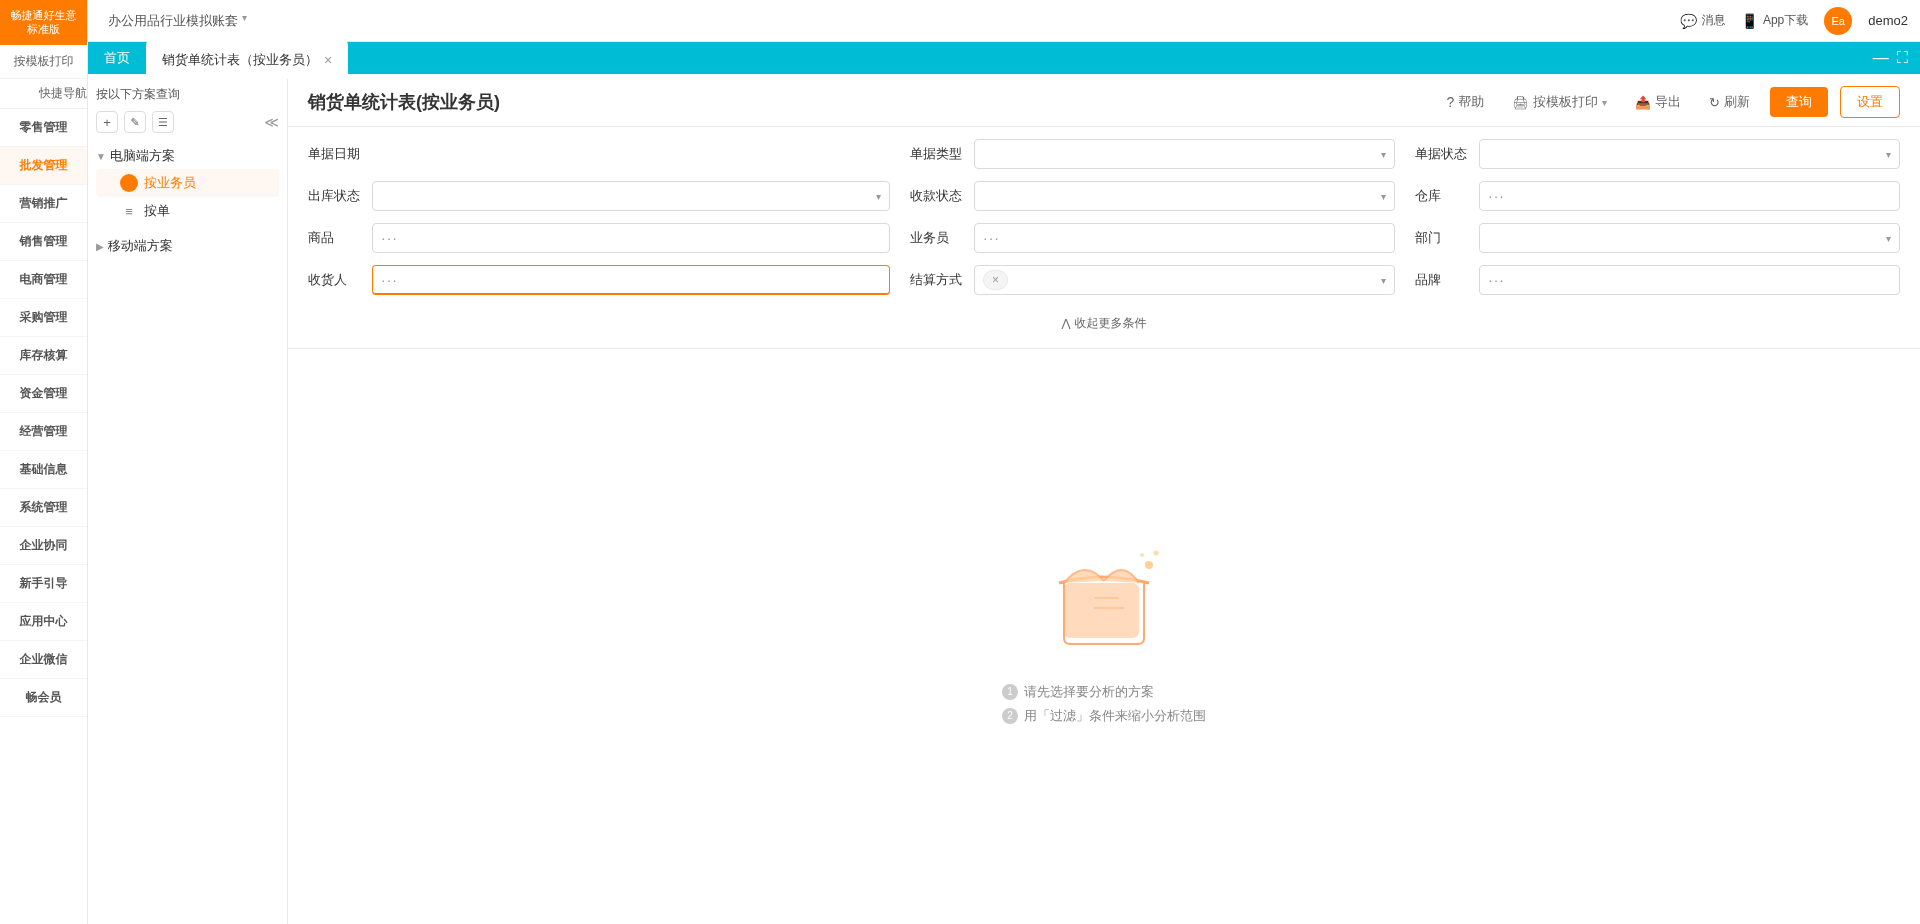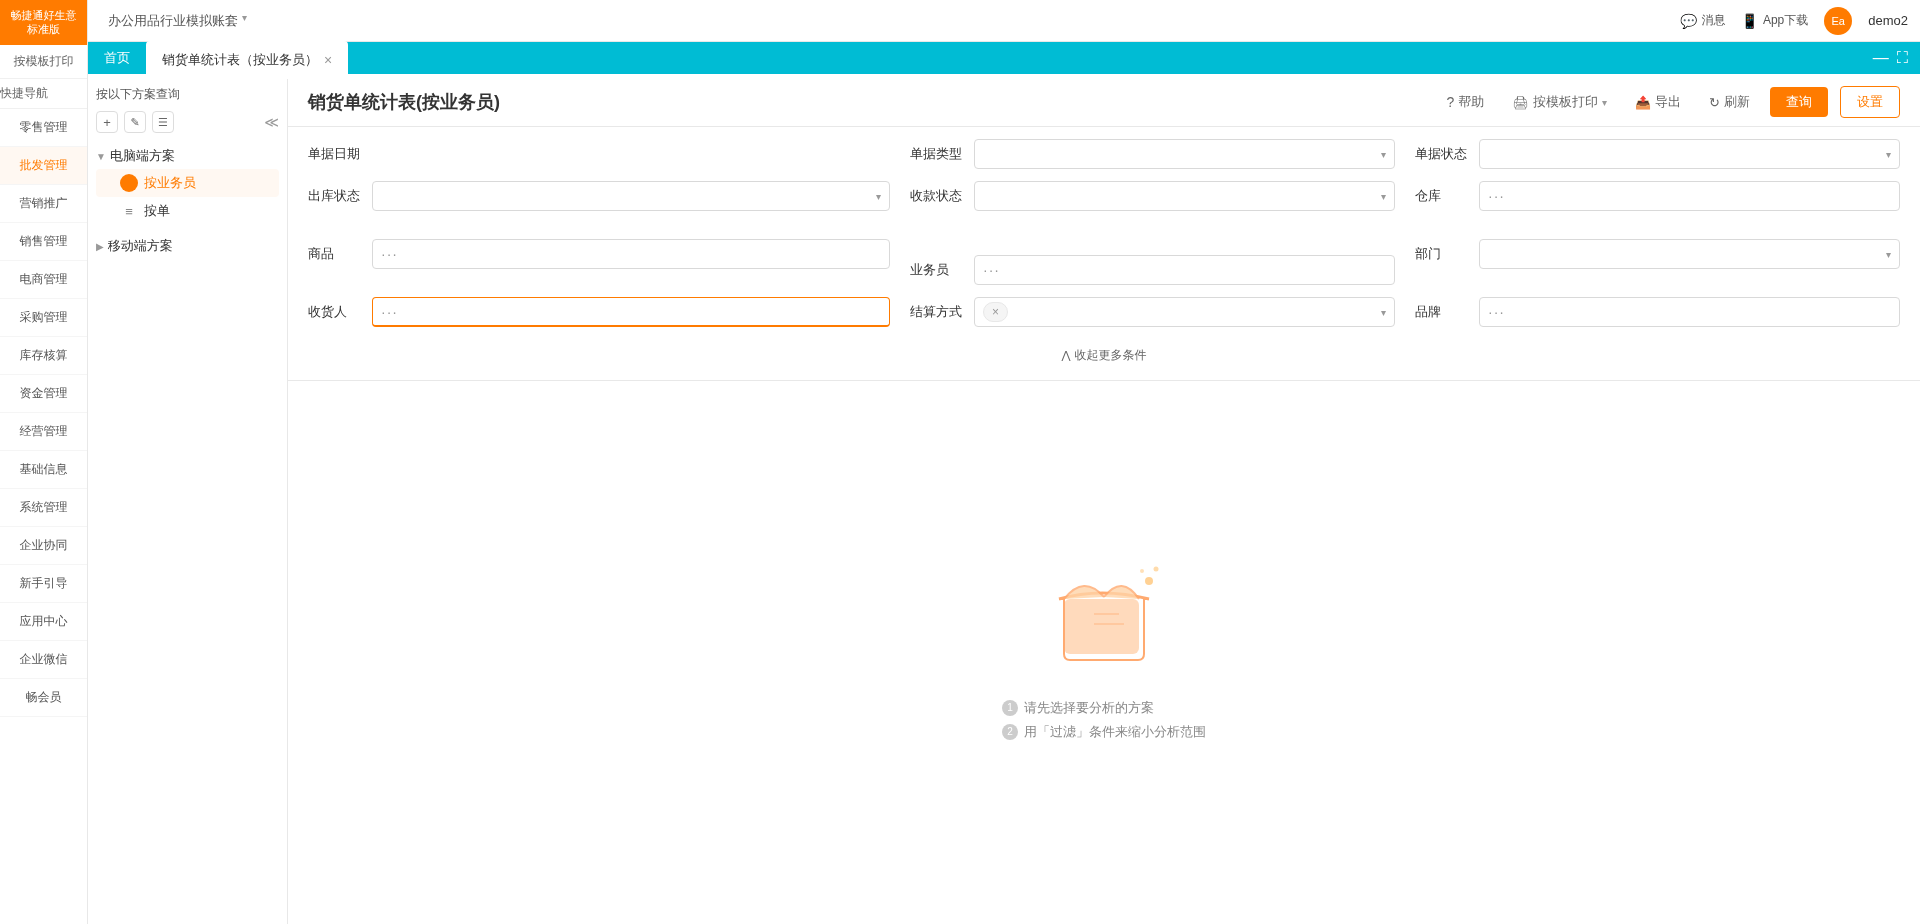--- a/index.html
+++ b/index.html
@@ -4,23 +4,23 @@
   <style>
     * { box-sizing: border-box; margin: 0; padding: 0; }
     body { font-family: 'Microsoft YaHei', Arial, sans-serif; font-size: 13px; background: #f5f5f5; color: #333; display: flex; height: 924px; overflow: hidden; }
 
     
     .sidebar { width: 88px; background: #fff; border-right: 1px solid #e8e8e8; display: flex; flex-direction: column; align-items: center; padding-top: 0; flex-shrink: 0; }
     .logo-area { width: 100%; background: #ff7b00; padding: 8px 4px; text-align: center; cursor: pointer; }
     .logo-text { color: #fff; font-size: 11px; line-height: 1.3; }
     .sidebar-search { width: 100%; padding: 8px 0; text-align: center; border-bottom: 1px solid #f0f0f0; cursor: pointer; }
     .sidebar-search span { font-size: 12px; color: #666; }
-    .sidebar-nav { width: 100%; padding: 6px 0; text-align: left; border-bottom: 1px solid #f0f0f0; cursor: pointer; }
+    .sidebar-nav { width: 100%; padding: 6px 0; text-align: right; border-bottom: 1px solid #f0f0f0; cursor: pointer; }
     .sidebar-nav span { font-size: 12px; color: #666; }
-    .sidebar-menu-items { width: 100%; flex: 1; overflow-y: auto; }
+    .sidebar-menu-items { width: 100%; flex: 1; overflow-y: auto; font-weight: bold; }
     .sidebar-item { width: 100%; padding: 10px 4px; text-align: center; cursor: pointer; font-size: 12px; color: #555; border-bottom: 1px solid #f5f5f5; }
     .sidebar-item.active { color: #ff7b00; background: #fff8f2; }
 
     
     .main { flex: 1; display: flex; flex-direction: column; overflow: hidden; }
 
     
     .top-navbar { height: 42px; background: #fff; border-bottom: 1px solid #e8e8e8; display: flex; align-items: center; padding: 0 12px; gap: 8px; }
     .top-navbar .app-selector { display: flex; align-items: flex-start; gap: 4px; font-size: 13px; color: #555; cursor: pointer; padding: 4px 8px; border-radius: 4px; }
     .top-navbar-right { margin-left: auto; display: flex; align-items: center; gap: 16px; }
@@ -316,21 +316,21 @@
         </div>
 
         <div class="filter-row">
           <div class="filter-field" style="flex:1.2;">
             <span class="filter-label">商品</span>
             <div class="filter-input">
               <span class="dots">···</span>
             </div>
           </div>
           <div class="filter-divider"></div>
-          <div class="filter-field" style="flex:1;margin-top:32px;">
+          <div class="filter-field" style="flex:1;">
             <span class="filter-label">业务员</span>
             <div class="filter-input">
               <span class="dots">···</span>
             </div>
           </div>
           <div class="filter-divider"></div>
           <div class="filter-field" style="flex:1;">
             <span class="filter-label">部门</span>
             <div class="filter-input">
               <span class="placeholder"></span>

